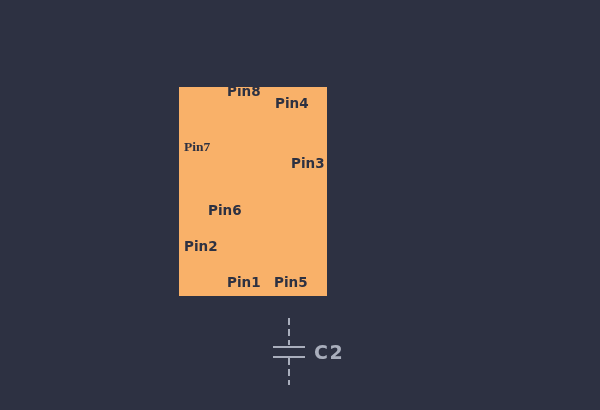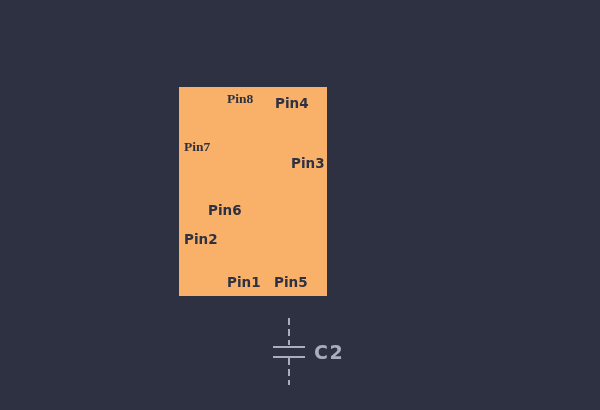--- a/index.html
+++ b/index.html
@@ -85,21 +85,21 @@
 
   <div class="capacitor">
     <div class="cap-lead top"></div>
     <div class="cap-plate p1"></div>
     <div class="cap-plate p2"></div>
     <div class="cap-lead bottom"></div>
   </div>
 
   <div class="cap-label">C2</div>
 
-<div class="pin-label" style="left: 227px; top: 92px; font-family: Liberation Serif, serif;">Pin8</div>
+<div class="pin-label" style="left: 227px; top: 84px;">Pin8</div>
     <div class="pin-label" style="left: 275px; top: 96px;">Pin4</div>
     <div class="pin-label" style="left: 184px; top: 140px; font-family: Liberation Serif, serif;">Pin7</div>
     <div class="pin-label" style="left: 291px; top: 156px;">Pin3</div>
     <div class="pin-label" style="left: 184px; top: 203px; margin-left: 24px;">Pin6</div>
-    <div class="pin-label" style="left: 184px; top: 232px;">Pin2</div>
+    <div class="pin-label" style="left: 184px; top: 239px;">Pin2</div>
     <div class="pin-label" style="left: 227px; top: 275px;">Pin1</div>
     <div class="pin-label" style="left: 274px; top: 275px;">Pin5</div>
   </div>
 
 </body></html>

